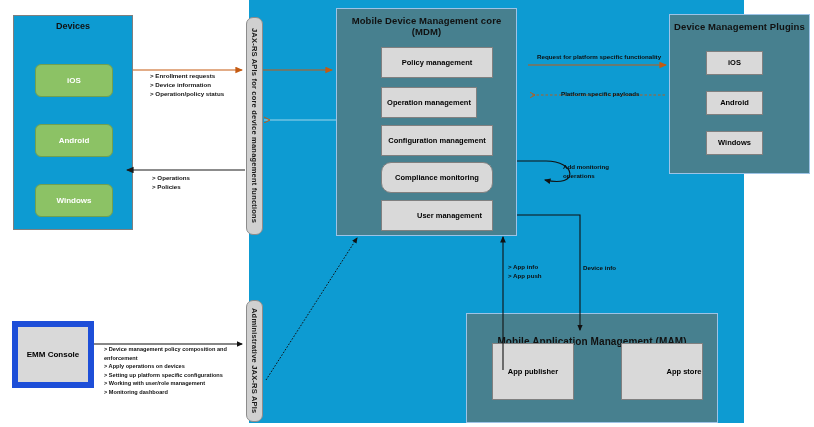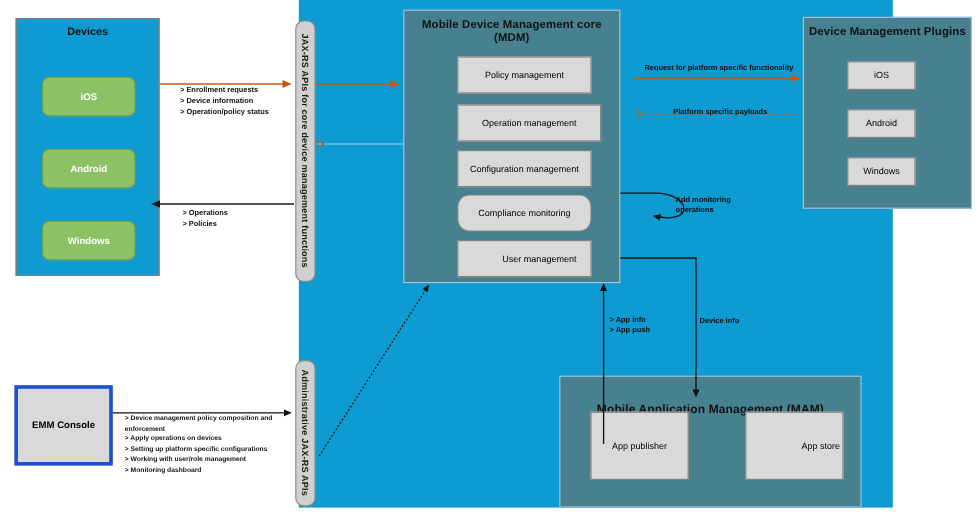--- a/index.html
+++ b/index.html
@@ -44,21 +44,21 @@
 
   
   .grey-box {
     background: #d9d9d9;
     border: 1px solid #808080;
     box-sizing: border-box;
     display: flex;
     align-items: center;
     justify-content: center;
     font-size: 7.5px;
-    font-weight: normal;
+    font-weight: bold;
     color: #000000;
     text-align: center;
     line-height: 1.25;
   }
 
   
   .green-box {
     background: #8cc265;
     border: 1px solid #70a050;
     border-radius: 6px;
@@ -102,21 +102,21 @@
     font-size: 7.5px;
     font-weight: bold;
     color: #1a1a1a;
     white-space: nowrap;
     letter-spacing: .2px;
   }
 
   
   .emm-console {
     background: #d9d9d9;
-    border: 3px solid #1d4ed8;
+    border: 6px solid #1d4ed8;
     box-sizing: border-box;
     display: flex;
     align-items: center;
     justify-content: center;
     font-size: 8px;
     font-weight: bold;
     color: #000;
   }
 
   
@@ -177,21 +177,21 @@
 
   <div class="abs api-bar" style="left:246px; top:300px; width:17px; height:122px;">
     <span>Administrative JAX-RS APIs</span>
   </div>
 
   <div class="abs teal-box" style="left:336px; top:8px; width:181px; height:228px;">
     <div class="box-title">Mobile Device Management core (MDM)</div>
     <div class="abs grey-box" style="left:44px; top:38px; width:112px; height:31px;">
       <span>Policy management</span>
     </div>
-    <div class="abs grey-box" style="left:44px; top:78px; width:120px; height:31px;text-align:center;">
+    <div class="abs grey-box" style="left:44px; top:78px; width:96px; height:31px;text-align:center;">
       <span>Operation management</span>
     </div>
     <div class="abs grey-box" style="left:44px; top:116px; width:112px; height:31px;">
       <span>Configuration management</span>
     </div>
     <div class="abs grey-box" style="left:44px; top:153px; width:112px; height:31px;border-radius:10px;">
       <span>Compliance monitoring</span>
     </div>
     <div class="abs grey-box" style="left:44px; top:191px; width:112px; height:31px;padding-left:25px;">
       <span>User management</span>

